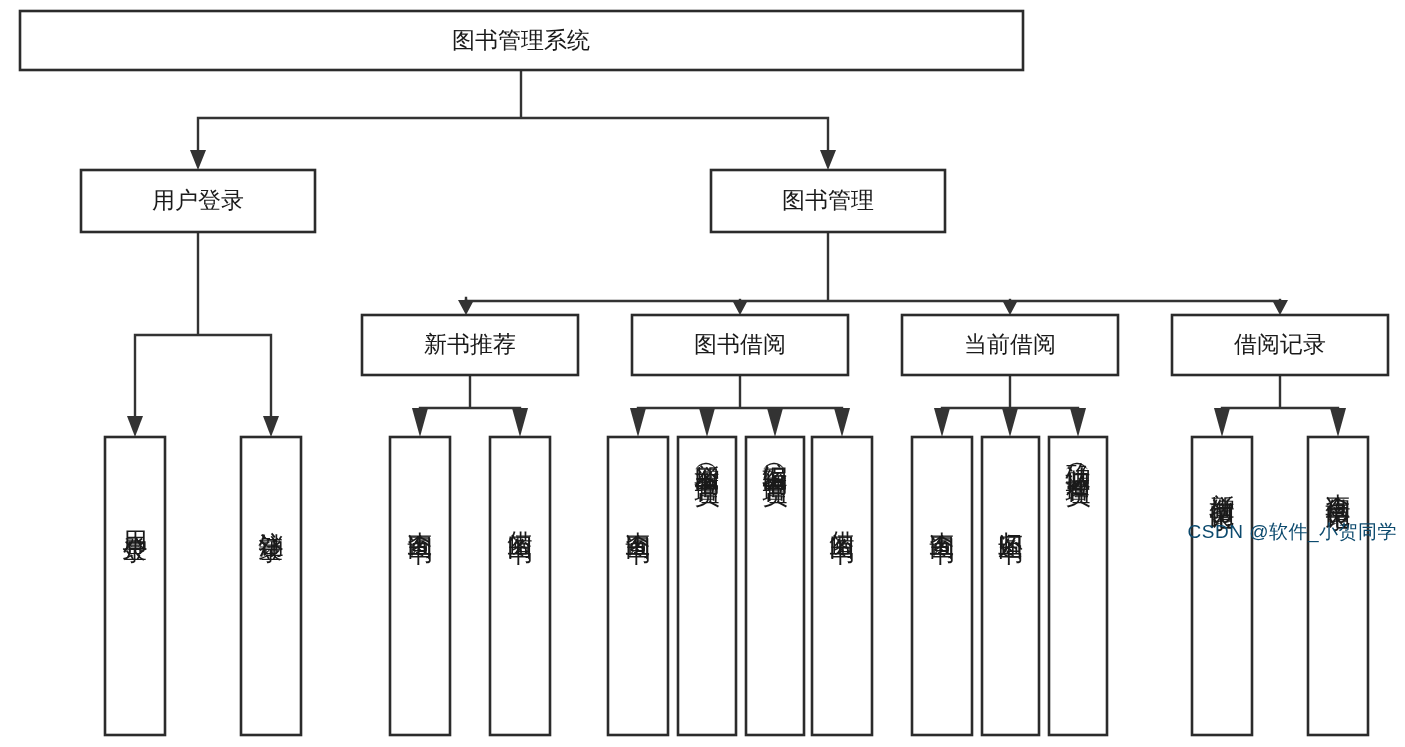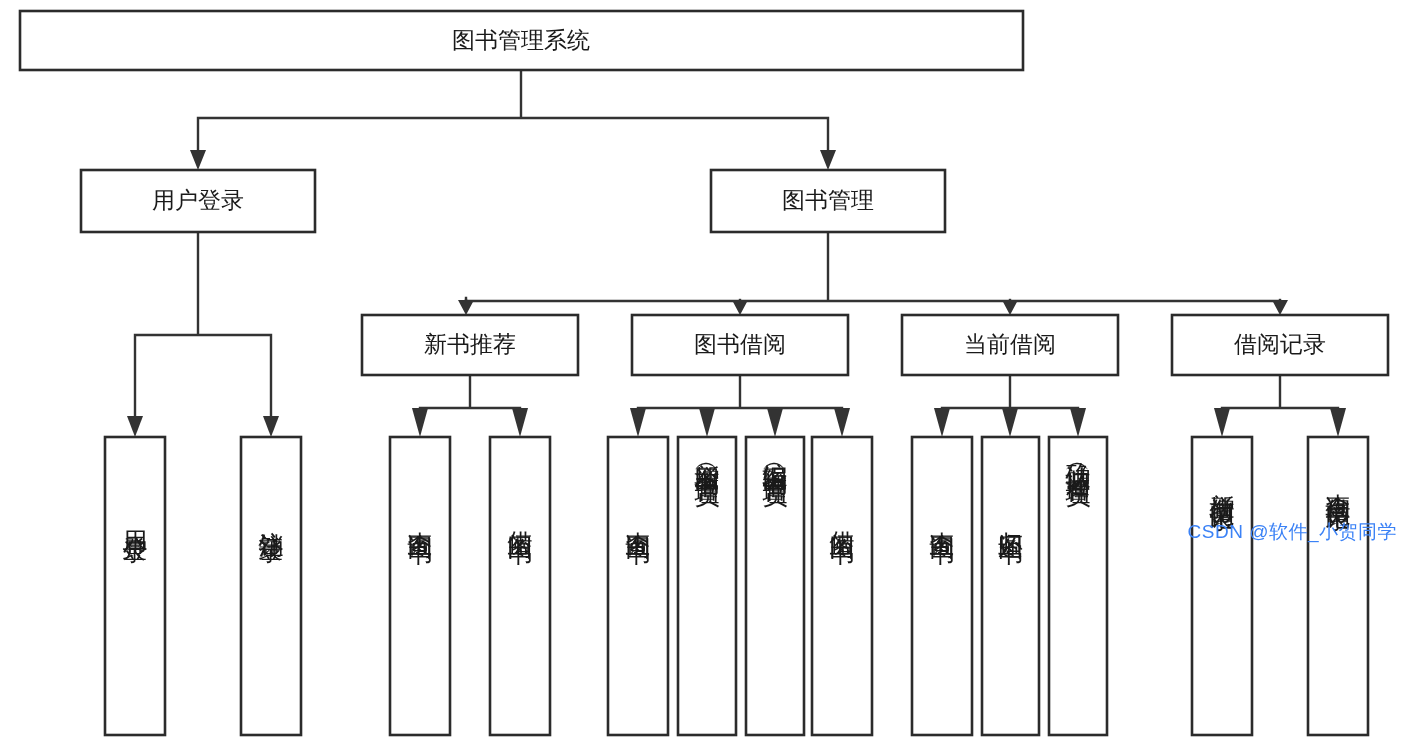--- a/index.html
+++ b/index.html
@@ -65,21 +65,21 @@
     letter-spacing: 3px;
     color: #1a1a1a;
     white-space: nowrap;
   }
   #watermark {
     position: absolute;
     right: 8px;
     bottom: 6px;
     font-family: "Liberation Sans", "DejaVu Sans", sans-serif;
     font-size: 19px;
-    color: #3b82f6;
+    color: #0c4a6e;
     letter-spacing: 0.5px;
     user-select: none;
   }
 </style>
 </head>
 <body>
 
 <div id="diagram-root">
 
   <svg id="flow" viewBox="0 0 1405 747">

